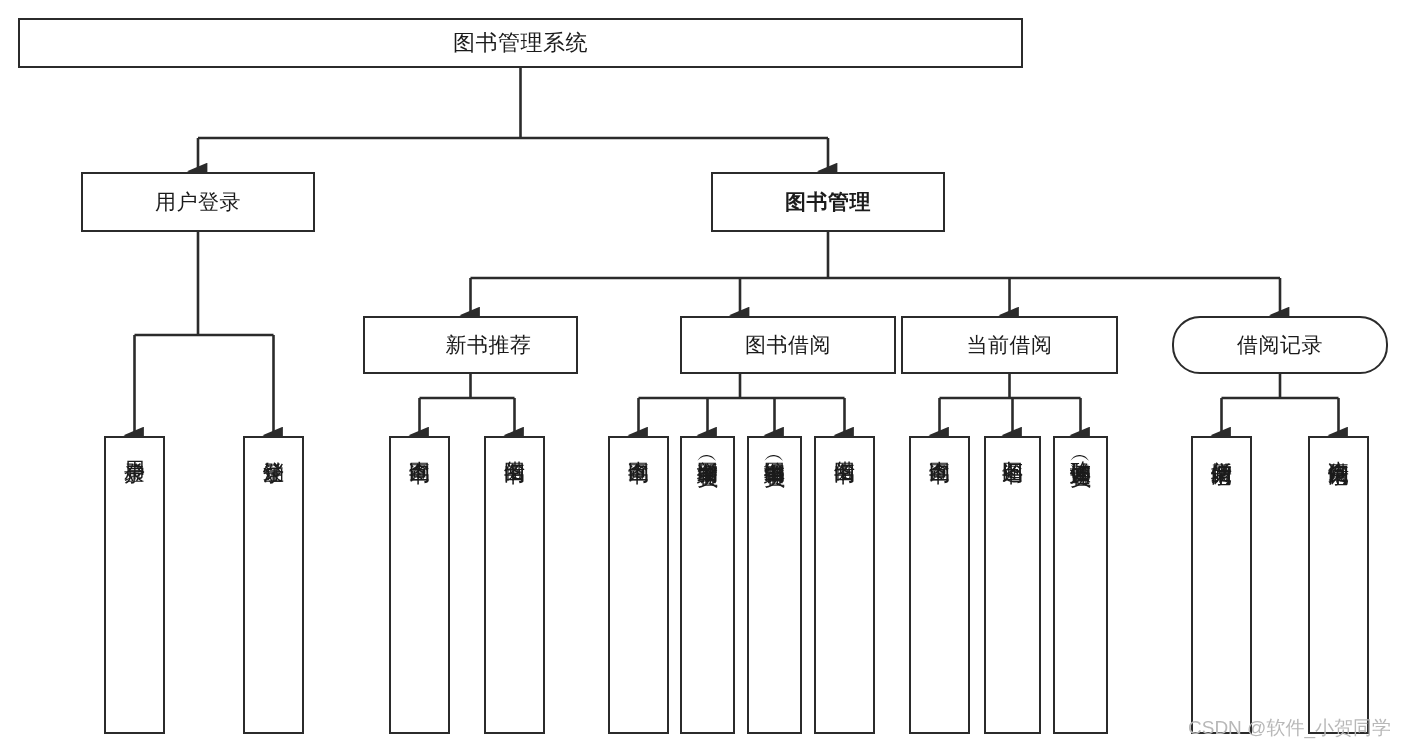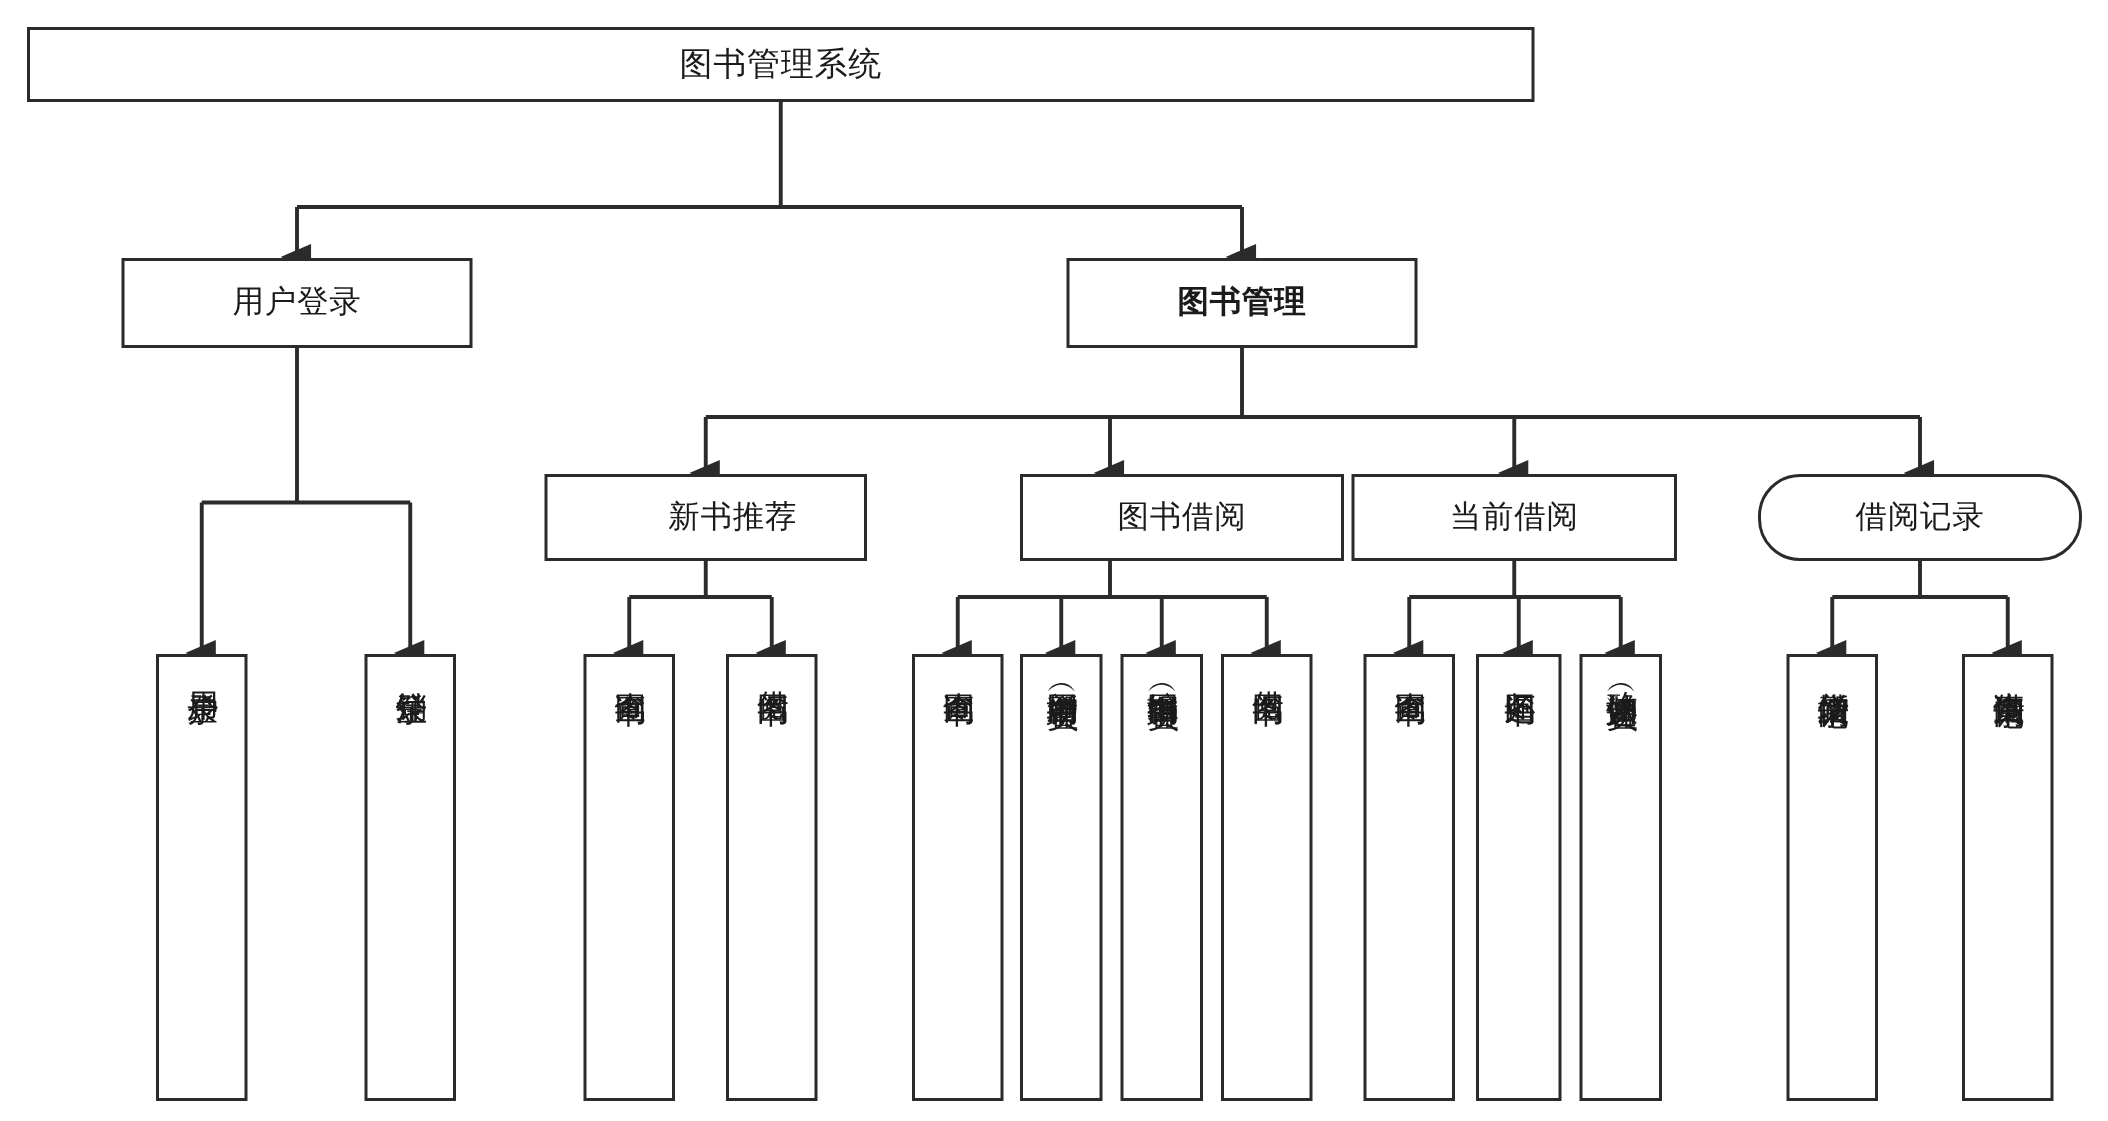--- a/index.html
+++ b/index.html
@@ -178,14 +178,15 @@
         <span class="node-label">确认归还（管理员）</span>
       </div>
       <div class="node vert" style="left: 1191px; top: 436px; width: 61px; height: 298px;">
         <span class="node-label">新增借阅记录</span>
       </div>
       <div class="node vert" style="left: 1308px; top: 436px; width: 61px; height: 298px;">
         <span class="node-label">查询借阅记录</span>
       </div>
     </div>
 
+  <div class="watermark" style="left: 1188px; top: 715px;">CSDN @软件_小贺同学</div>
 
 </div>
 
 </body></html>

